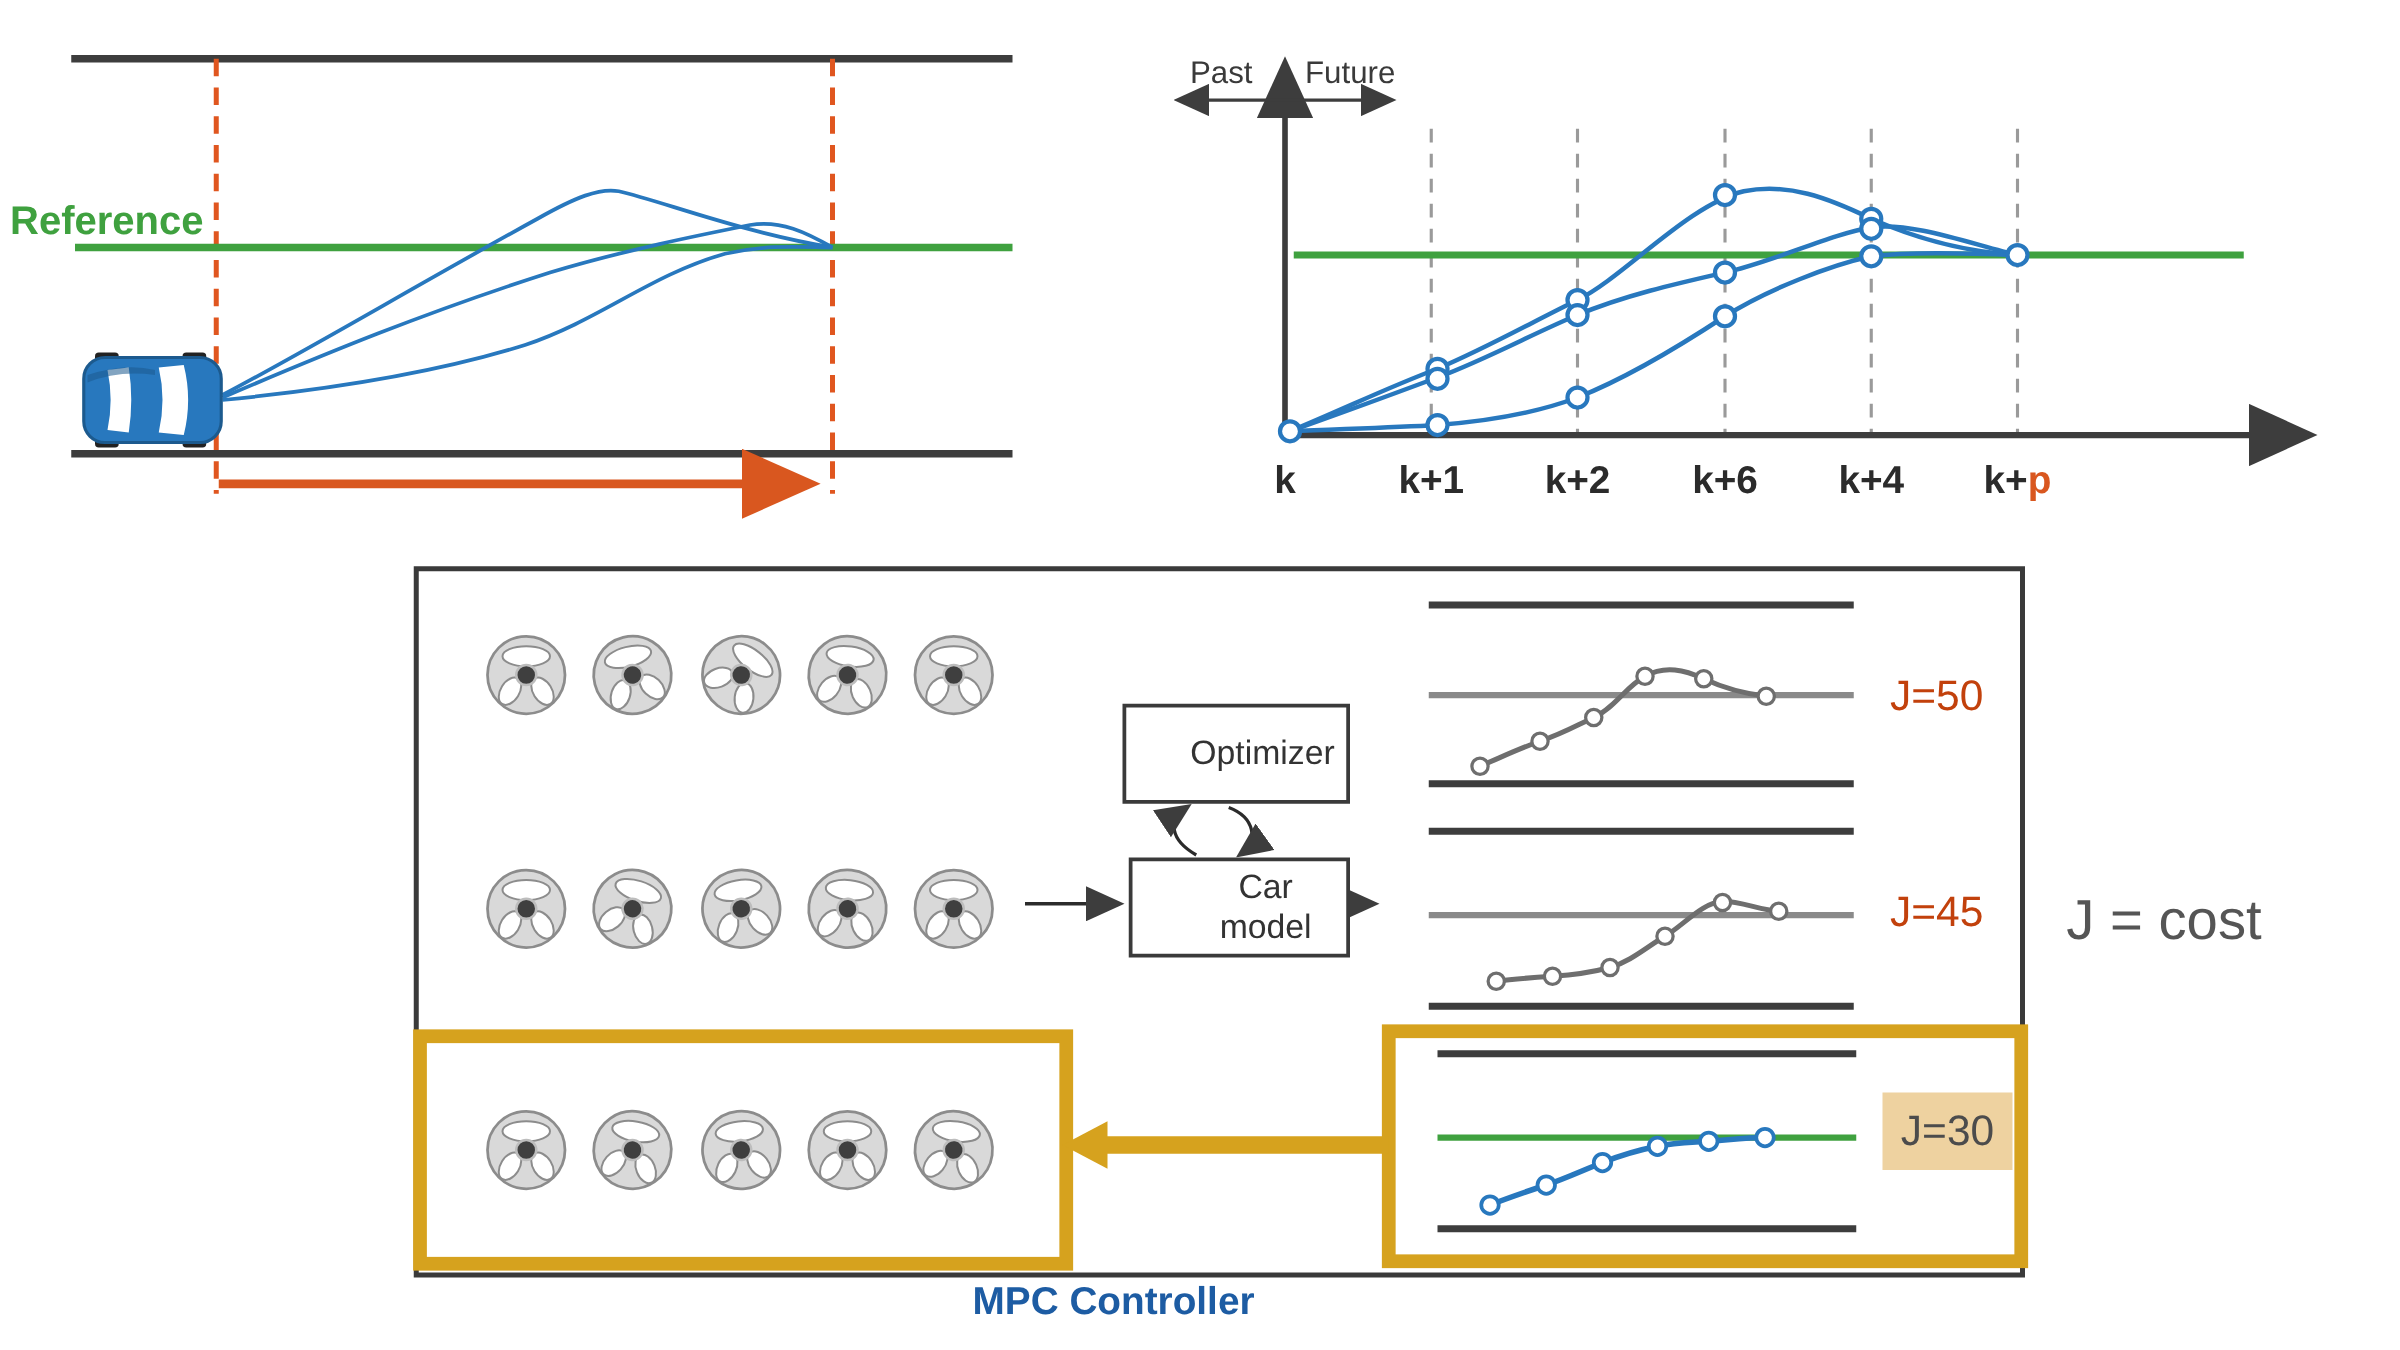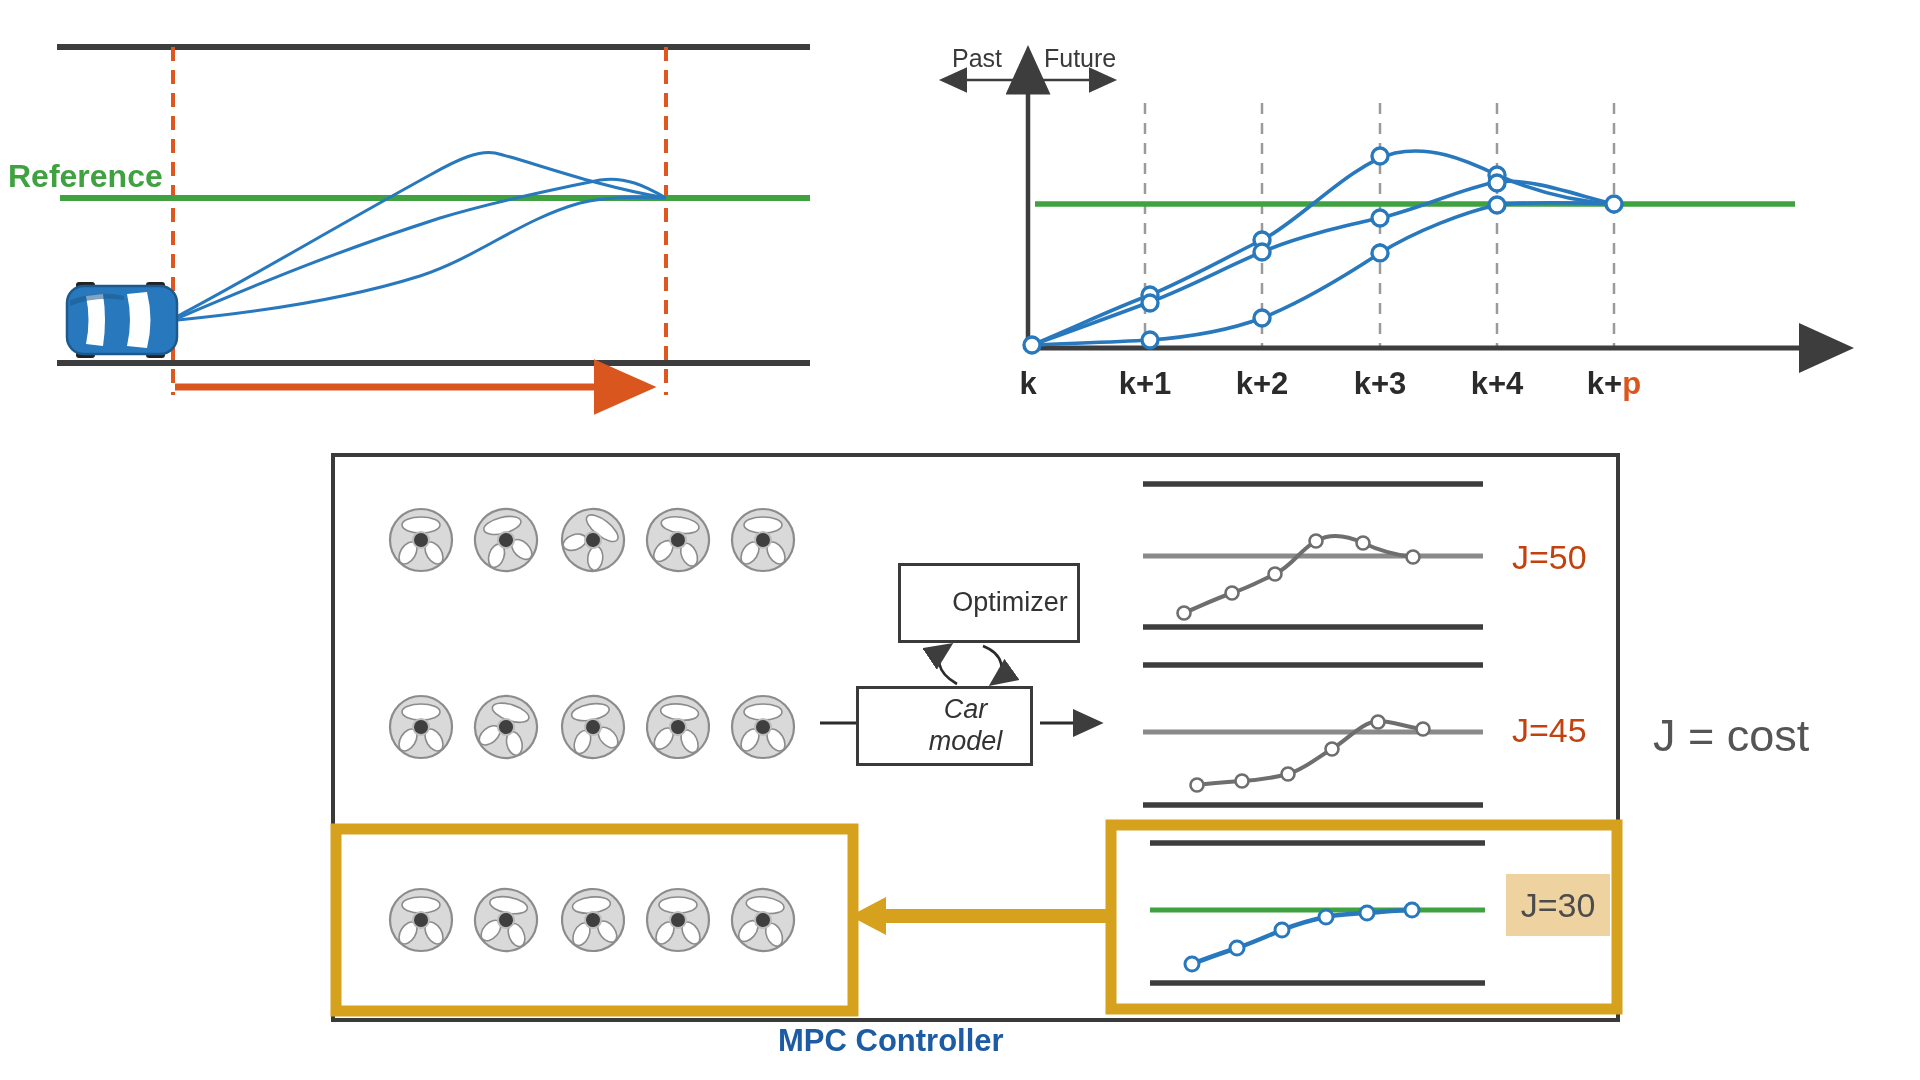--- a/index.html
+++ b/index.html
@@ -12,21 +12,21 @@
                  font-size:34px;font-weight:bold;color:#d9571f;}
   .past-label{left:952px;top:44px;font-size:25px;color:#3a3a3a;}
   .future-label{left:1044px;top:44px;font-size:25px;color:#3a3a3a;}
   .tick{position:absolute;top:366px;width:90px;text-align:center;
         font-size:31px;font-weight:bold;color:#2b2b2b;}
   .tick .p-orange{color:#d9571f;}
   .io-box{position:absolute;background:#fff;border:3px solid #3a3a3a;color:#333;
           display:flex;align-items:center;justify-content:center;flex-direction:column;
           font-size:27px;text-align:center;line-height:1.18;padding-left:42px;}
   .opt-box{left:898px;top:563px;width:134px;height:74px;}
-  .car-box{left:856px;top:686px;width:129px;height:74px;font-style:italic;}
+  .car-box{left:903px;top:686px;width:129px;height:74px;}
   .j-label{position:absolute;font-size:34px;color:#c2410c;}
   .j50{left:1512px;top:538px;}
   .j45{left:1512px;top:711px;}
   .j20-badge{position:absolute;left:1506px;top:874px;width:104px;height:62px;
              background:#eed2a0;display:flex;align-items:center;justify-content:center;
              font-size:34px;color:#4c4c4c;}
   .j-cost{left:1653px;top:710px;font-size:45px;color:#555;}
   .mpc-label{left:778px;top:1023px;width:300px;text-align:left;
              font-size:31px;font-weight:bold;color:#1d5ca3;}
 </style>
@@ -205,21 +205,21 @@
   </svg>
 
   <div class="txt ref-label">Reference</div>
 
   <div class="txt past-label">Past</div>
   <div class="txt future-label">Future</div>
 
   <div class="tick" style="left:983px">k</div>
   <div class="tick" style="left:1100px">k+1</div>
   <div class="tick" style="left:1217px">k+2</div>
-  <div class="tick" style="left:1335px">k+3</div>
+  <div class="tick" style="left:1335px">k+6</div>
   <div class="tick" style="left:1452px">k+4</div>
   <div class="tick" style="left:1569px"><span>k+</span><span class="p-orange">p</span></div>
 
   <div class="io-box opt-box">
     <span>Optimizer</span>
   </div>
   <div class="io-box car-box">
     <span>Car</span>
     <span>model</span>
   </div>

